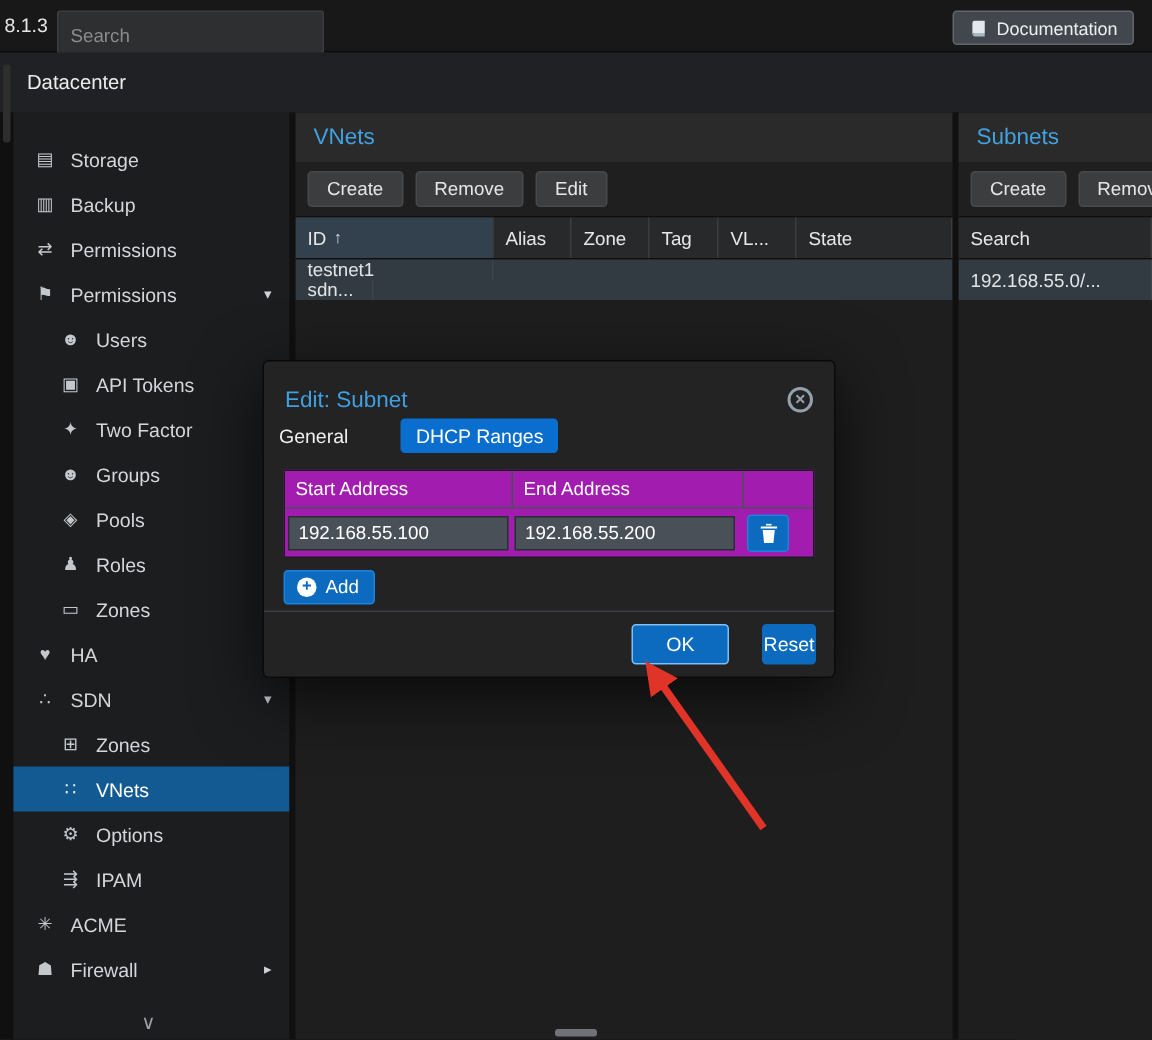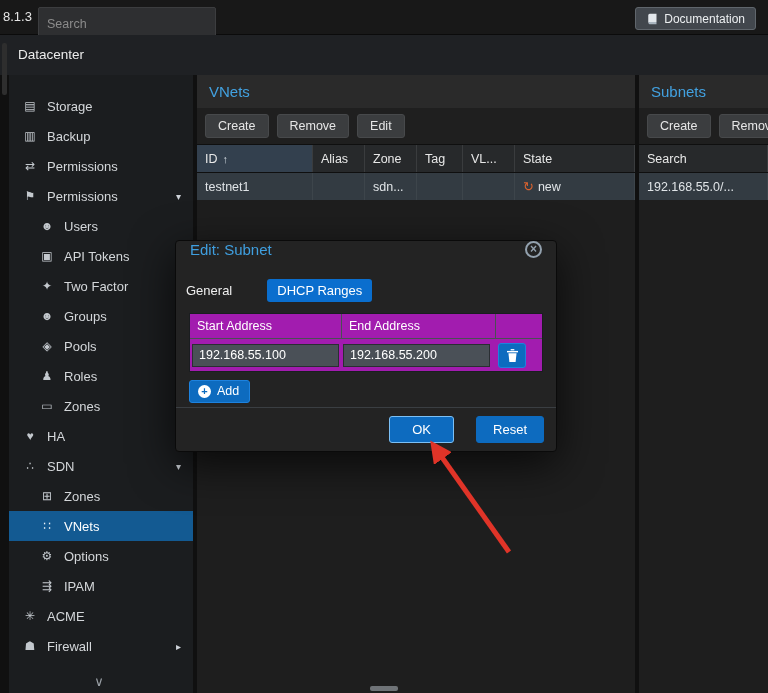--- a/index.html
+++ b/index.html
@@ -39,29 +39,29 @@
   .panel-vnets { left:197px; width:438px; }
   .panel-subnets { left:639px; width:129px; }
   .panel-header { height:33px; background:#2a2a2a; display:flex; align-items:center; padding:0 12px; }
   .panel-title { color:#42a1e0; font-size:15px; }
   .panel-toolbar { height:37px; display:flex; align-items:center; gap:8px; padding:0 8px; background:#1f1f1f; border-bottom:1px solid #0f0f0f; }
   .tbtn { background:#3b3d3f; color:#e6e6e6; border:1px solid #47494b; border-radius:3px; padding:4px 12px; font-size:12.5px; cursor:pointer; white-space:nowrap; }
   .thead { display:flex; height:28px; background:#27292b; border-bottom:1px solid #0f0f0f; color:#e8e8e8; font-size:12.5px; }
   .th { display:flex; align-items:center; padding:0 8px; border-right:1px solid #3a3c3e; overflow:hidden; white-space:nowrap; cursor:pointer; }
   .th.sorted { background:#33404e; }
   .sort { margin-left:5px; color:#cfd6dd; font-size:11px; }
-  .trow { display:flex; height:27px; background:#333b42; color:#e0e4e7; font-size:12.5px; cursor:pointer; }
+  .trow { display:flex; height:27px; background:#333b42; color:#e0e4e7; font-size:12.5px; cursor:pointer;flex-direction:column; }
   .td { display:flex; align-items:center; padding:0 8px; border-right:1px solid rgba(255,255,255,0.05); overflow:hidden; white-space:nowrap; }
-  .c-id{width:116px;} .c-alias{width:52px;} .c-zone{width:52px;} .c-tag{width:46px;} .c-vlan{width:52px;} .c-state{flex:1;}
+  .c-id{width:132px;} .c-alias{width:52px;} .c-zone{width:52px;} .c-tag{width:46px;} .c-vlan{width:52px;} .c-state{flex:1;}
   .c-subnet{flex:1;}
   .state-ico { color:#d9622f; margin-right:4px; font-size:13px; }
   
   .dialog { position:absolute; left:175px; top:240px; width:382px; height:212px; background:#232323;
     border:1px solid #0a0a0a; border-radius:4px; box-shadow:0 12px 44px rgba(0,0,0,0.7); z-index:20; }
-  .dlg-header { height:34px; display:flex; align-items:flex-start; padding:0 14px; }
+  .dlg-header { height:34px; display:flex; align-items:flex-end; padding:0 14px; }
   .dlg-title { color:#3f9fe0; font-size:15px; }
   .dlg-close { margin-left:auto; width:17px; height:17px; border:2px solid #93a1ae; border-radius:50%;
     color:#93a1ae; font-size:12px; font-weight:bold; line-height:13px; text-align:center; cursor:pointer; }
   .dlg-tabs { display:flex; align-items:center; gap:25px; padding:0 0; height:30px; }
   .tab { padding:4px 10px; border-radius:3px; color:#f0f0f0; font-size:13px; cursor:pointer; }
   .tab.active { background:#0a6ece; color:#fff; }
   .dlg-grid { margin:8px 13px 0 13px; background:#a21caf; border:1px solid #1a1d20; }
   .grid-head { display:flex; height:25px; align-items:center; border-bottom:1px solid #4a4f54; color:#fff; font-size:12.5px; }
   .gh { padding:0 7px; border-right:1px solid #4a4f54; height:100%; display:flex; align-items:center; }
   .g-start{width:152px;} .g-end{width:154px;} .g-act{flex:1; border-right:none;}
@@ -72,21 +72,21 @@
   .trash-btn { width:28px; height:25px; background:#0d6bbf; border:1px solid #1d82de; border-radius:3px;
     display:grid; place-items:center; cursor:pointer; margin-left:6px; }
   .add-btn { display:inline-flex; align-items:center; gap:6px; background:#0d6bbf; border:1px solid #1d82de;
     color:#fff; border-radius:3px; padding:3px 10px 4px 8px; font-size:12.5px; margin:8px 0 0 13px; cursor:pointer; }
   .add-ico { width:13px; height:13px; background:#fff; color:#0d6bbf; border-radius:50%;
     font-size:11px; line-height:13px; text-align:center; font-weight:bold; }
   .dlg-footer { position:absolute; left:0; right:0; bottom:0; height:44px; border-top:1px solid #3a3e42;
     display:flex; align-items:center; justify-content:flex-end; gap:22px; padding:0 12px; }
   .btn-blue { background:#0d6bbf; color:#fff; border-radius:3px; font-size:13px; cursor:pointer; border:1px solid #0d6bbf; }
   .btn-ok { padding:5px 22px; border:1px solid #7cc0f5; }
-  .btn-reset { padding:5px 16px; }
+  .btn-reset { padding:5px 0; }
   
   .arrow-overlay { position:absolute; left:0; top:0; width:768px; height:693px; z-index:50; pointer-events:none; }
   .hscroll-thumb { position:absolute; left:370px; bottom:2px; width:28px; height:5px; background:#6f7377; border-radius:2px; z-index:5; cursor:pointer; }
 </style>
 </head>
 <body>
 
 <div class="topbar">
   <span class="version">8.1.3</span>
   <input class="search-input" type="text" placeholder="Search" style="">

